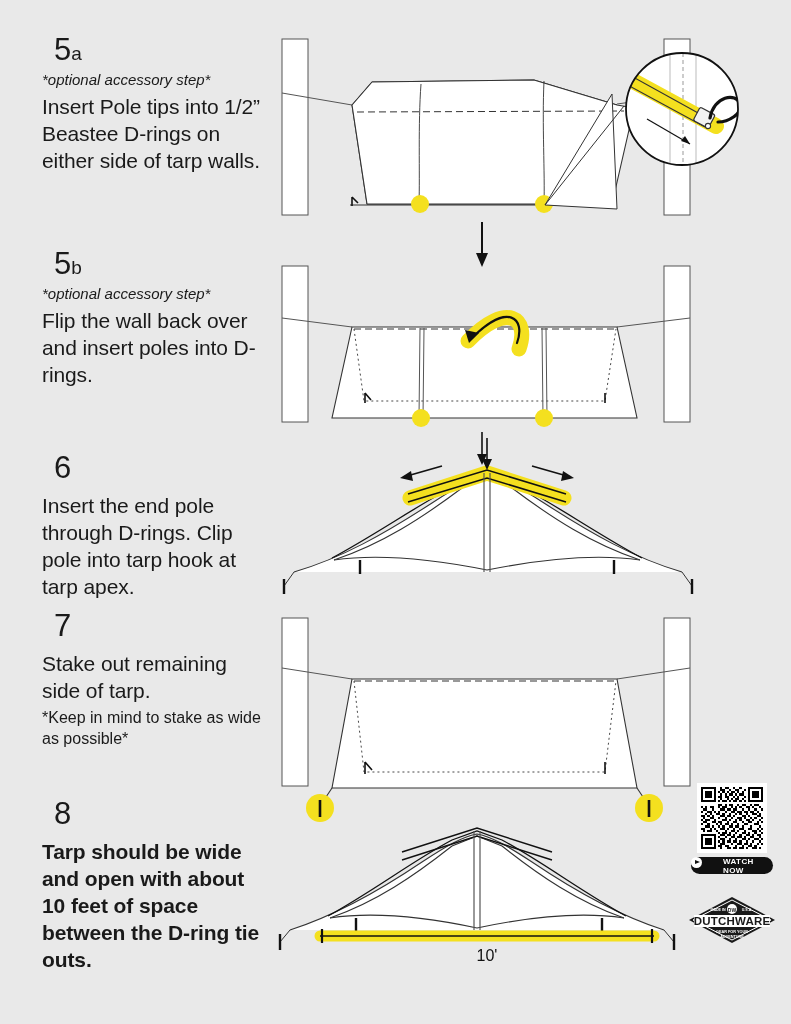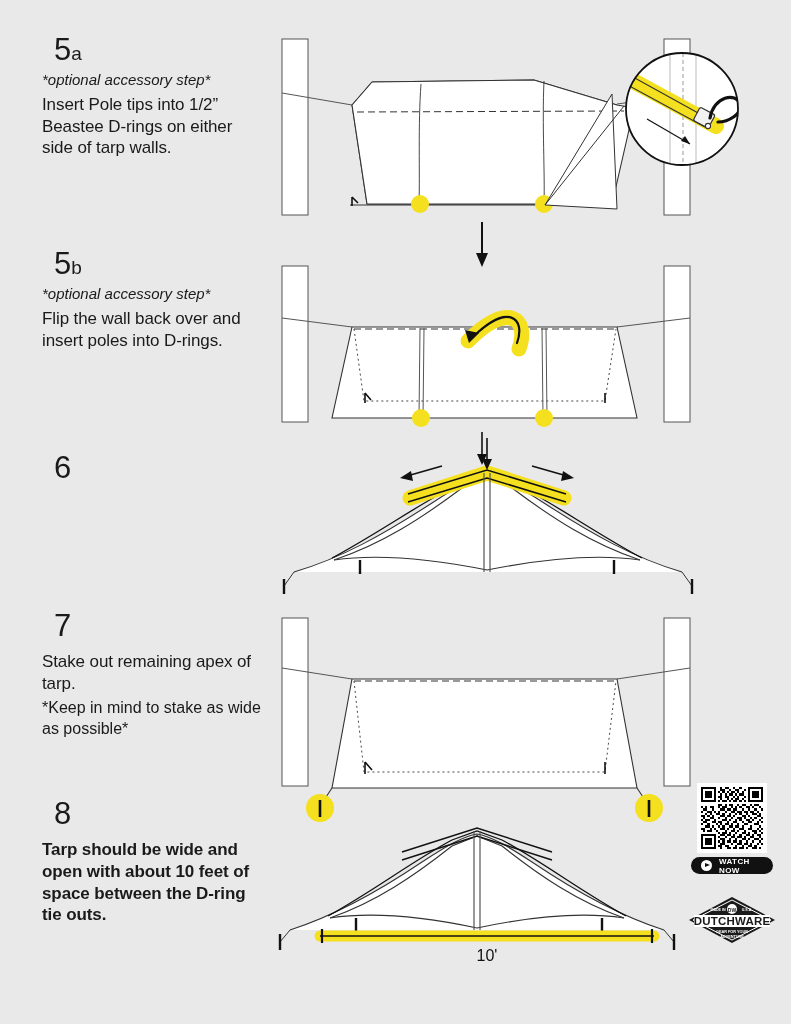--- a/index.html
+++ b/index.html
@@ -52,21 +52,21 @@
     margin-bottom: 4px;
   }
   .step-note.plain {
     font-style: normal;
     font-size: 16px;
     line-height: 1.35;
     margin-top: 2px;
   }
 
   .step-body {
-    font-size: 17px;
+    font-size: 21px;
     line-height: 1.28;
     letter-spacing: -0.1px;
   }
 
   .step-figure {
     position: absolute;
   }
 
   svg { display: block; overflow: visible; }
 
@@ -86,23 +86,23 @@
     padding: 4px;
   }
 
   .watch-now {
     width: 82px;
     height: 17px;
     margin: 4px auto 0;
     background: #111111;
     border-radius: 9px;
     display: flex;
-    align-items: center;
-    padding-left: 10px;
-    gap: 7px;
+    align-items: flex-start;
+    padding-left: 0;
+    gap: 21px;
   }
   .watch-now .play {
     width: 11px;
     height: 11px;
     border-radius: 50%;
     background: #ffffff;
     position: relative;
     flex: none;
   }
   .watch-now .play::after {
@@ -243,20 +243,21 @@
   <div class="step-figure" style="left:472px; top:432px;">
     <svg width="20" height="34" viewBox="0 0 20 34">
       <line x1="10" y1="0" x2="10" y2="24" stroke="#111" stroke-width="1.6"></line>
       <path d="M10,33 L5,22 L15,22 Z" fill="#111"></path>
     </svg>
   </div>
 
   <div class="step" style="top:452px;">
     <div class="step-text">
       <div class="step-num"><span>6</span><span class="sub"></span></div>
+      <div class="step-body" style="margin-top:10px;">Insert the end pole through D-rings. Clip pole into tarp hook at tarp apex.</div>
     </div>
 
     <div class="step-figure" style="left:272px; top:-4px;">
       <svg width="450" height="140" viewBox="0 0 450 140">
 
         <path d="M22,124 C70,110 112,86 160,55 C186,38 200,30 215,27 C230,30 246,38 272,55 C320,86 362,110 410,124" fill="#ffffff" stroke="#333" stroke-width="1.1"></path>
 
         <path d="M62,112 C110,96 150,70 190,40 L215,30 L240,40 C280,70 320,96 368,112" fill="#ffffff" stroke="#333" stroke-width="1.1"></path>
 
         <path d="M62,112 C110,105 165,112 215,122 C265,112 320,105 368,112" fill="#ffffff" stroke="#333" stroke-width="1.1"></path>
@@ -285,21 +286,21 @@
         <path d="M128,30 L139,23 L141,33 Z" fill="#111"></path>
         <line x1="260" y1="18" x2="295" y2="28" stroke="#111" stroke-width="1.6"></line>
         <path d="M302,30 L291,23 L289,33 Z" fill="#111"></path>
       </svg>
     </div>
   </div>
 
   <div class="step" style="top:610px;">
     <div class="step-text">
       <div class="step-num"><span>7</span><span class="sub"></span></div>
-      <div class="step-body" style="margin-top:10px;">Stake out remaining apex of tarp.</div>
+      <div class="step-body" style="margin-top:10px;">Stake out remaining side of tarp.</div>
       <div class="step-note plain">*Keep in mind to stake as wide as possible*</div>
     </div>
 
     <div class="step-figure" style="left:272px; top:0px;">
       <svg width="450" height="210" viewBox="0 0 450 210">
         <rect x="10" y="8" width="26" height="168" fill="#ffffff" stroke="#555" stroke-width="1"></rect>
         <rect x="392" y="8" width="26" height="168" fill="#ffffff" stroke="#555" stroke-width="1"></rect>
         <line x1="10" y1="58" x2="80" y2="69" stroke="#555" stroke-width="1"></line>
         <line x1="345" y1="69" x2="418" y2="58" stroke="#555" stroke-width="1"></line>
 

